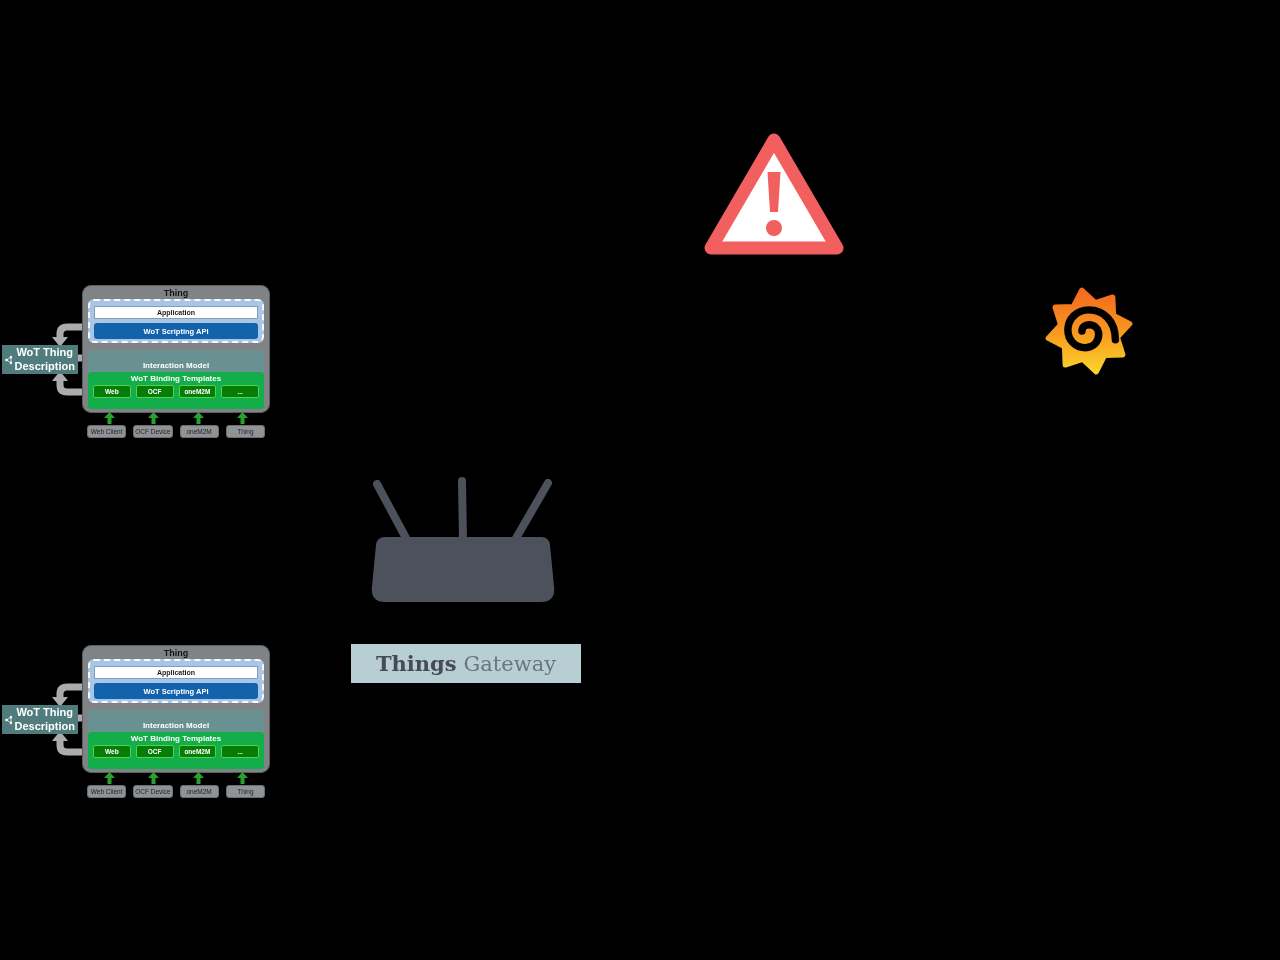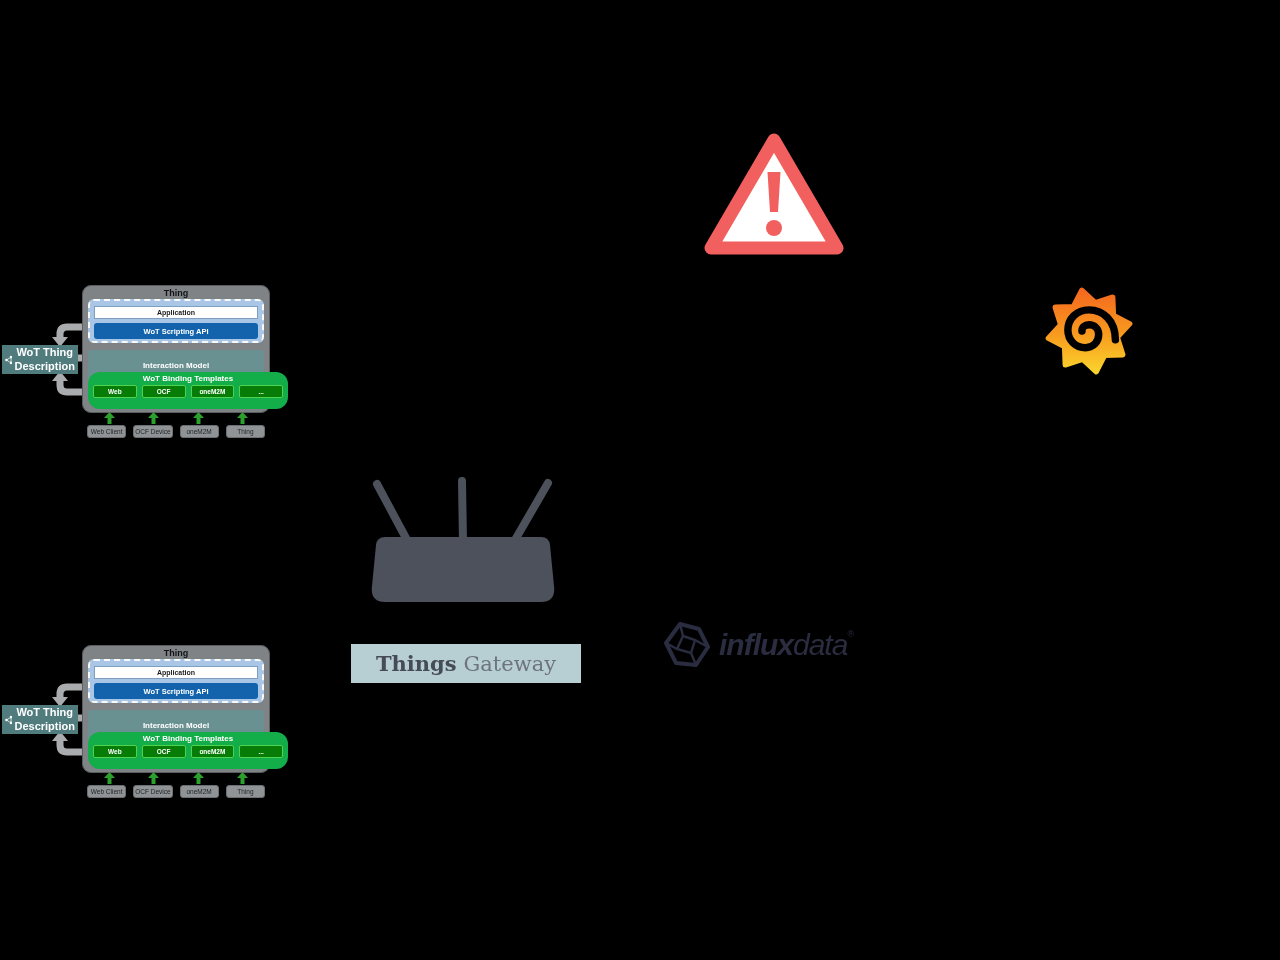--- a/index.html
+++ b/index.html
@@ -22,21 +22,21 @@
   .thing-title{text-align:center;font-size:9px;font-weight:bold;color:#131313;margin-top:2px;}
   .dashed-box{position:absolute;left:5px;top:13px;width:176px;height:44px;background:#a9c6e6;
               border:2px dashed #fafafa;border-radius:6px;box-sizing:border-box;}
   .app-box{position:absolute;left:4px;top:5px;width:164px;height:13px;background:#ffffff;
            border:1px solid #7f9fbf;box-sizing:border-box;color:#1c1c1c;font-size:7px;font-weight:bold;
            display:flex;align-items:center;justify-content:center;}
   .api-box{position:absolute;left:4px;top:22px;width:164px;height:16px;background:#1263ab;border-radius:3px;
            color:#fff;font-size:7.5px;font-weight:bold;display:flex;align-items:center;justify-content:center;}
   .im-box{position:absolute;left:5px;top:64px;width:176px;height:31px;background:#6a9191;border-radius:3px;
           color:#fff;font-size:8px;font-weight:bold;display:flex;align-items:center;justify-content:center;}
-  .bt-box{position:absolute;left:5px;top:86px;width:200px;height:37px;background:#13ad49;border-radius:12px;
+  .bt-box{position:absolute;left:5px;top:86px;width:176px;height:37px;background:#13ad49;border-radius:4px;
           box-sizing:border-box;padding:2px 5px;}
   .bt-title{color:#fff;font-size:8px;font-weight:bold;text-align:center;}
   .bt-row{display:flex;gap:5px;margin-top:2px;}
   .bt-item{flex:1;height:13px;background:#077d07;border:1px solid #4fd44f;border-radius:2px;color:#fff;
            font-size:6.5px;font-weight:bold;display:flex;align-items:center;justify-content:center;box-sizing:border-box;}
   .up-arrows{position:absolute;left:87px;top:127px;width:178px;display:flex;}
   .up-cell{flex:1;display:flex;justify-content:center;}
   .dev-row{position:absolute;left:87px;top:140px;width:178px;display:flex;gap:7px;}
   .dev-item{flex:1;height:13px;background:#8f9396;border:1px solid #6b6f73;border-radius:3px;color:#1f2123;
             font-size:6.5px;display:flex;align-items:center;justify-content:center;box-sizing:border-box;}
@@ -218,27 +218,14 @@
     <line x1="12" y1="8" x2="42" y2="64" stroke="#4c515b" stroke-width="8" stroke-linecap="round"></line>
     <line x1="97" y1="5" x2="98" y2="66" stroke="#4c515b" stroke-width="8" stroke-linecap="round"></line>
     <line x1="183" y1="7" x2="150" y2="64" stroke="#4c515b" stroke-width="8" stroke-linecap="round"></line>
     <path d="M20 61 H176 Q184 61 185 69 L189 110 Q191 126 176 126 H20 Q5 126 7 110 L11 69 Q12 61 20 61 Z" fill="#4c515b"></path>
   </svg>
   <div class="banner">
     <span class="bold">Things</span>
     <span class="reg">Gateway</span>
   </div>
 
-  <div class="influx-group">
-    <svg width="46" height="46" viewBox="0 0 46 46">
-      <polygon points="16,2 35,7 44,25 32,43 12,41 2,21" fill="none" stroke="#2a2c40" stroke-width="4" stroke-linejoin="round"></polygon>
-      <g stroke="#2a2c40" stroke-width="2.4" fill="none">
-        <polygon points="19,14 31,18 27,31 13,27"></polygon>
-        <line x1="16" y1="2" x2="19" y2="14"></line>
-        <line x1="44" y1="25" x2="31" y2="18"></line>
-        <line x1="32" y1="43" x2="27" y2="31"></line>
-        <line x1="2" y1="21" x2="13" y2="27"></line>
-      </g>
-    </svg>
-    <span class="influx-text"><b class="heavy">influx</b><span class="light">data</span><span class="influx-reg">®</span></span>
-  </div>
 
 </div>
 
 </body></html>

